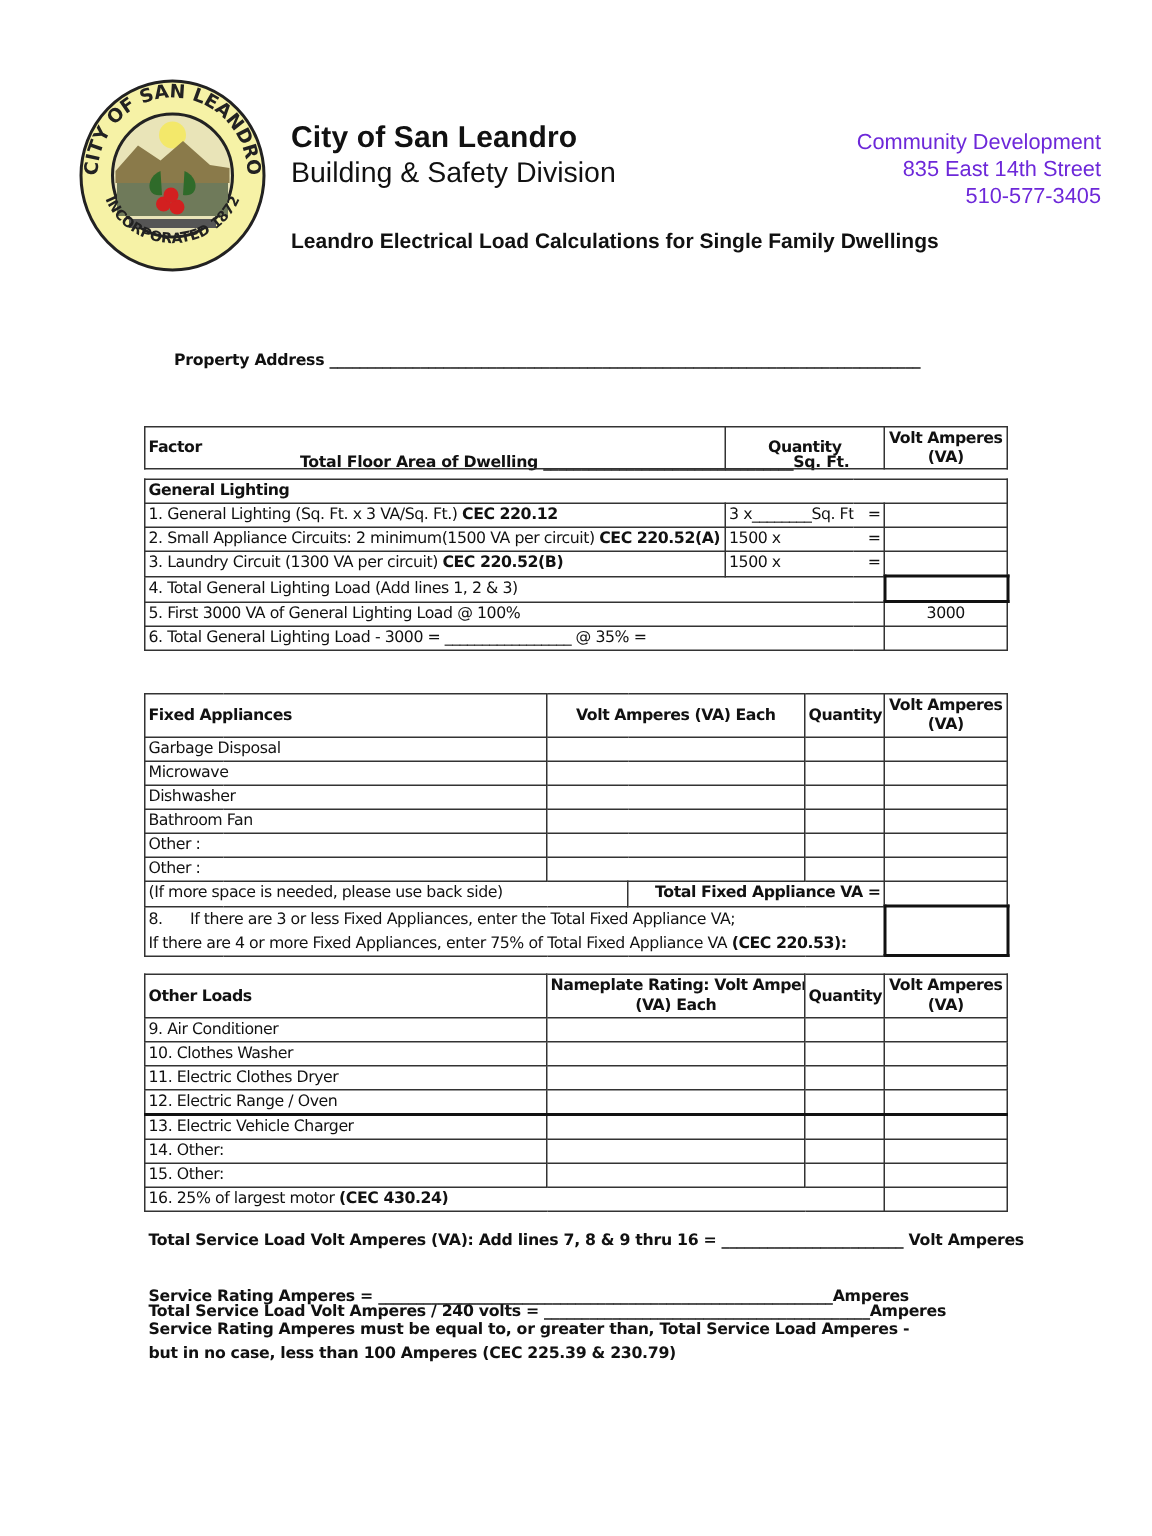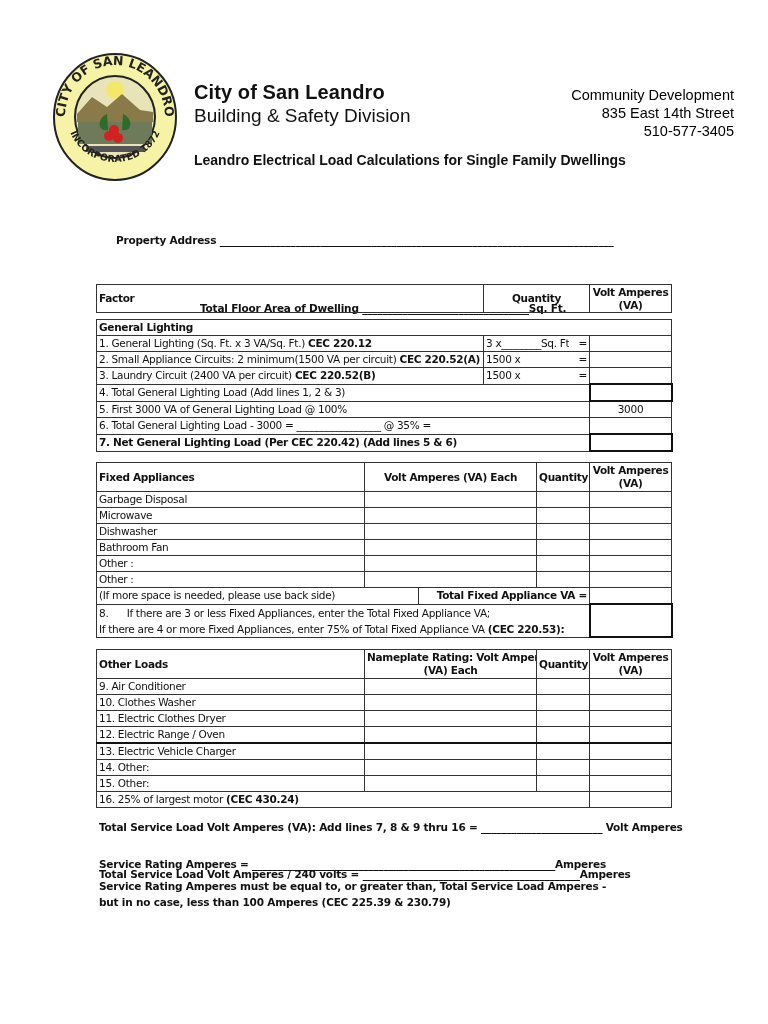--- a/index.html
+++ b/index.html
@@ -2,21 +2,21 @@
 <html><head>
 <meta charset="utf-8">
 <style>
   html, body { margin:0; padding:0; background:#ffffff; }
   body { width:768px; height:1024px; position:relative; overflow:hidden; color:#111; font-family:"Liberation Sans", sans-serif; }
   .abs { position:absolute; }
   .seal { left:52px; top:52px; width:126px; height:130px; }
   .hdr-title { left:194px; top:81px; font-size:20px; font-weight:bold; letter-spacing:0.1px; }
   .hdr-sub { left:194px; top:105px; font-size:19px; }
   .hdr-form { left:194px; top:152px; font-size:14px; font-weight:bold; }
-  .contact { right:34px; top:86px; text-align:right; font-size:14.5px; line-height:18px; color:#000000; }
+  .contact { right:34px; top:86px; text-align:right; font-size:14.5px; line-height:18px; color:#6d28d9; }
   .line-text { font-size:10.5px; font-weight:bold; font-family:"DejaVu Sans", sans-serif; white-space:nowrap; letter-spacing:-0.2px; }
   table { border-collapse:collapse; position:absolute; left:96px; width:575px; table-layout:fixed; }
   td { border:1px solid #333; font-size:10.5px; font-family:"DejaVu Sans", sans-serif; padding:0 2px; height:15px; line-height:15px; white-space:nowrap; overflow:hidden; letter-spacing:-0.3px; }
   td.b { font-weight:bold; }
   td.c { text-align:center; }
   td.r { text-align:right; }
   td.thick { border:2px solid #111; }
   .hdrcell { line-height:13px; }
   .noborder-r { border-right:none; }
   .noborder-l { border-left:none; }
@@ -100,40 +100,36 @@
     <td class="r noborder-l">=</td>
     <td></td>
   </tr>
   <tr>
     <td><span>2. Small Appliance Circuits: 2 minimum(1500 VA per circuit) </span><b>CEC 220.52(A)</b></td>
     <td class="noborder-r">1500 x</td>
     <td class="r noborder-l">=</td>
     <td></td>
   </tr>
   <tr>
-    <td><span>3. Laundry Circuit (2400 VA per circuit) </span><b>CEC 220.52(B)</b></td>
+    <td><span>3. Laundry Circuit (1300 VA per circuit) </span><b>CEC 220.52(B)</b></td>
     <td class="noborder-r">1500 x</td>
     <td class="r noborder-l">=</td>
     <td></td>
   </tr>
   <tr>
     <td colspan="3">4. Total General Lighting Load (Add lines 1, 2 &amp; 3)</td>
     <td class="thick"></td>
   </tr>
   <tr>
     <td colspan="3">5. First 3000 VA of General Lighting Load @ 100%</td>
     <td class="c">3000</td>
   </tr>
   <tr>
     <td colspan="3">6. Total General Lighting Load - 3000 = _________________ @ 35% =</td>
     <td></td>
-  </tr>
-  <tr>
-    <td colspan="3" class="b">7. Net General Lighting Load (Per CEC 220.42) (Add lines 5 &amp; 6)</td>
-    <td class="thick"></td>
   </tr>
 </tbody>
   </table>
 
 <table style="top:462px;">
   <colgroup>
       <col style="width:52px">
       <col style="width:216px">
       <col style="width:54px">
       <col style="width:118px">

